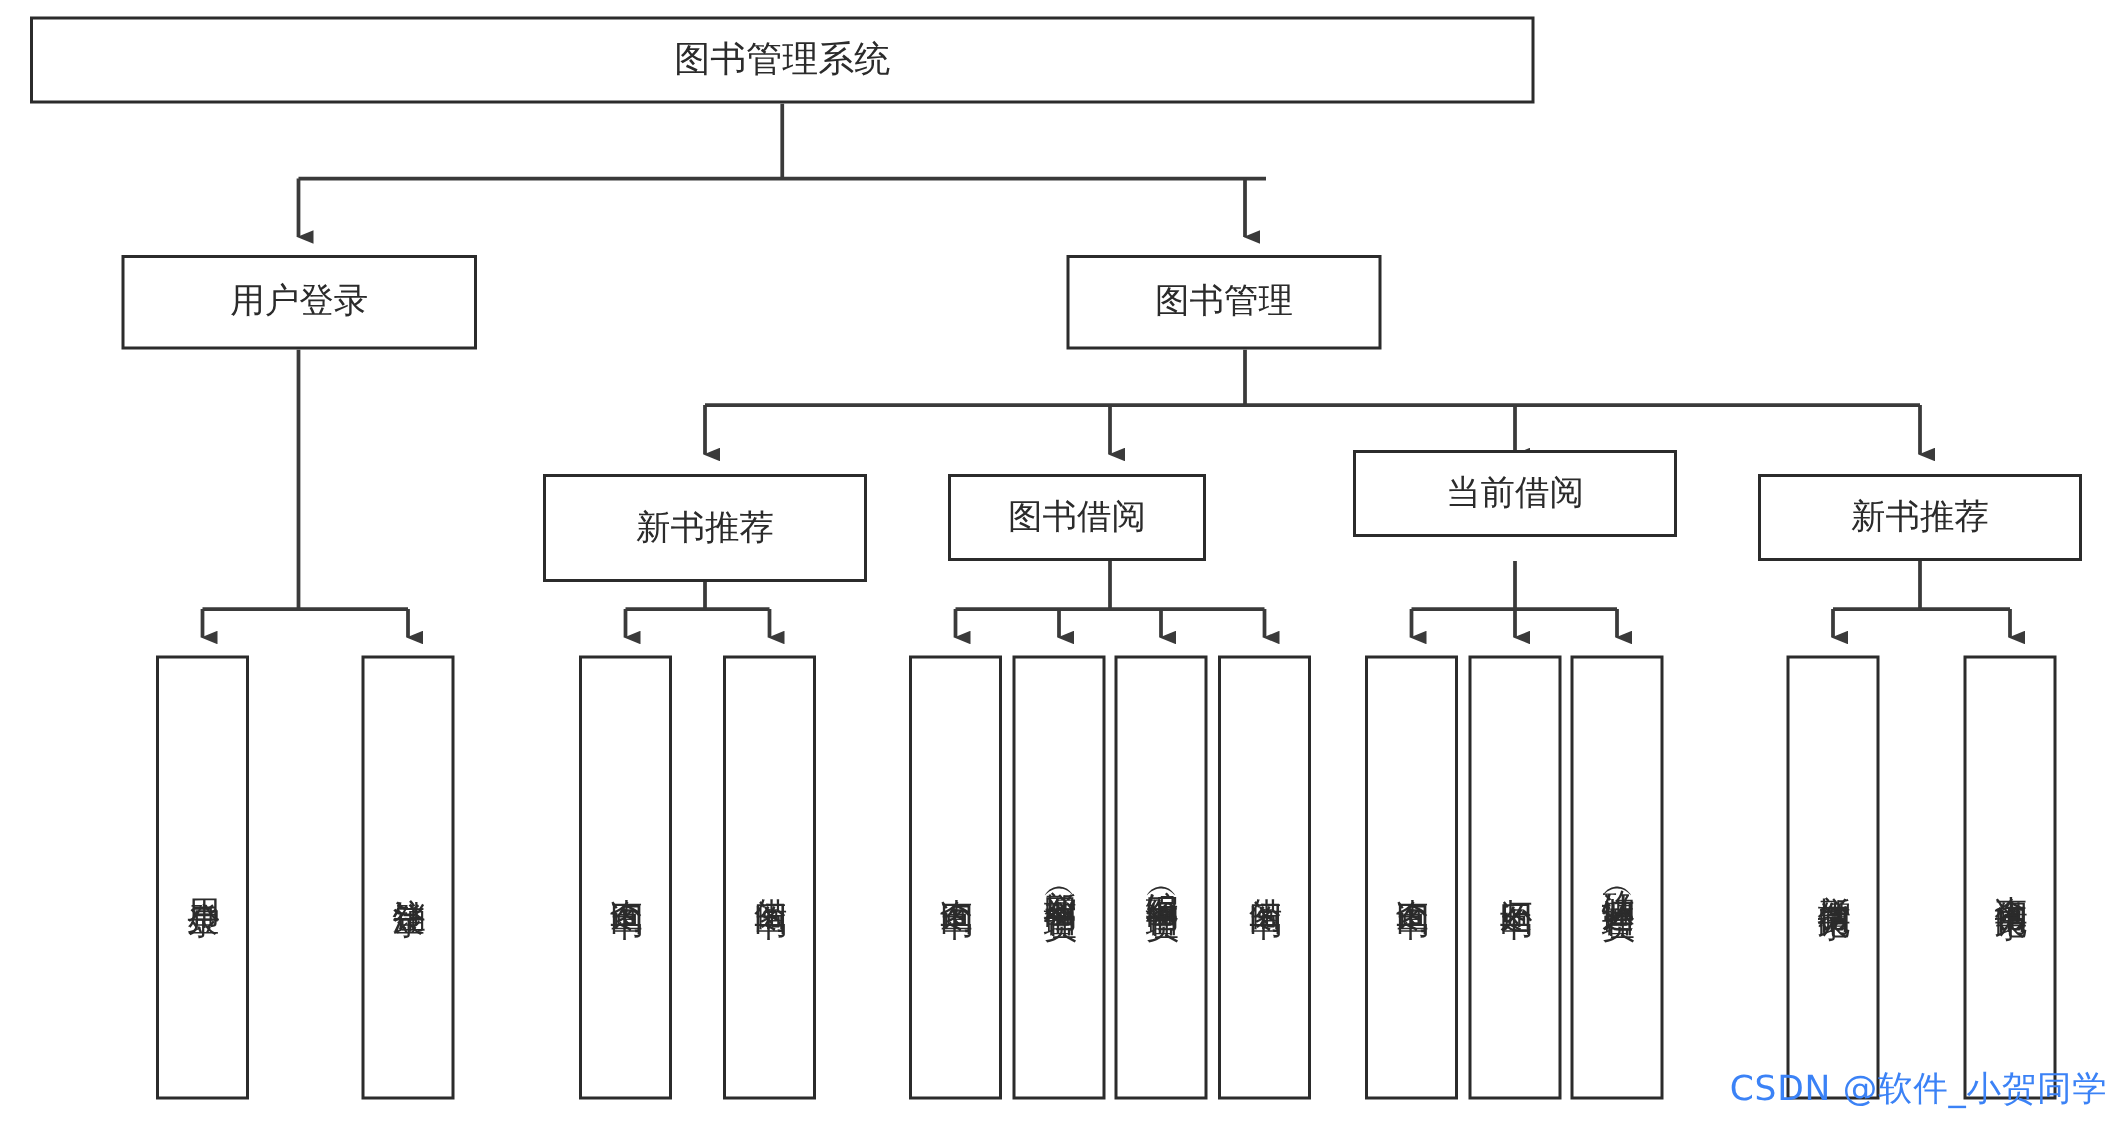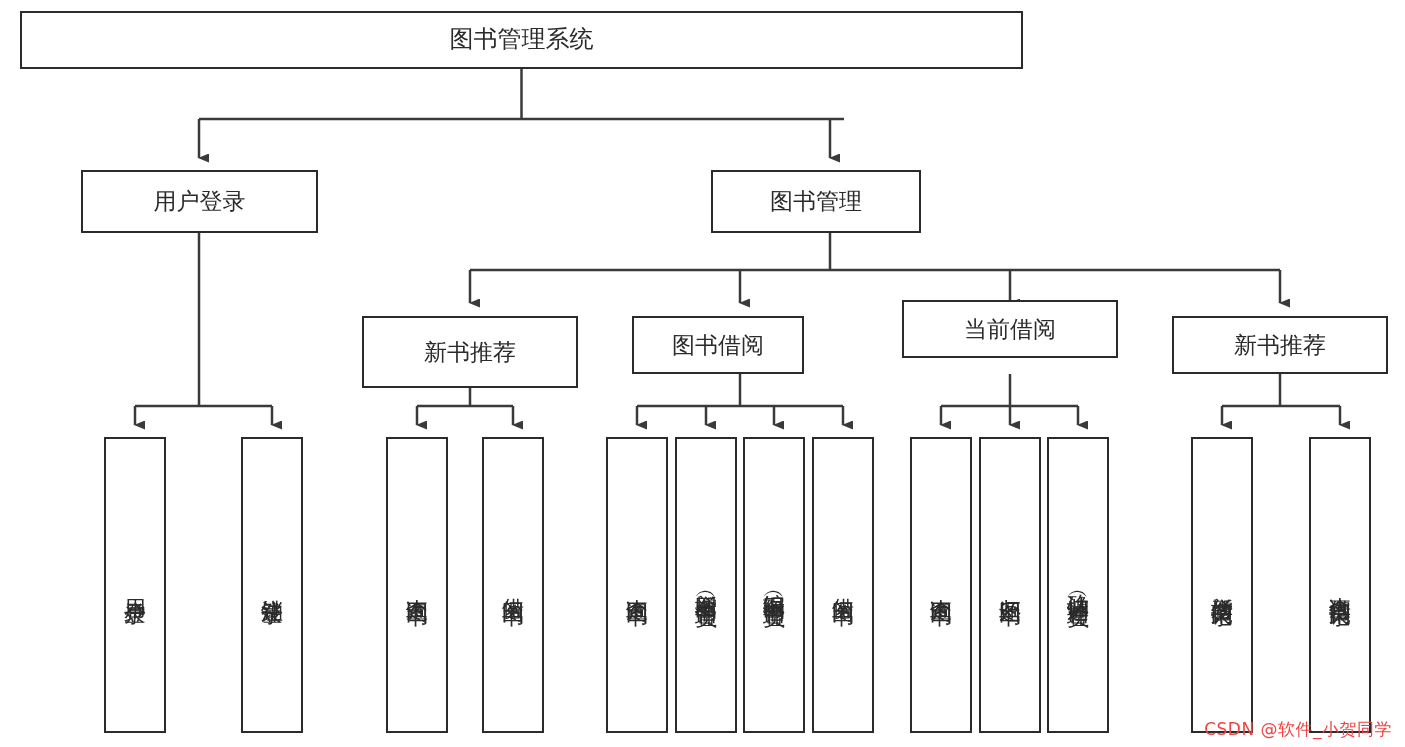--- a/index.html
+++ b/index.html
@@ -49,24 +49,24 @@
   .node.vertical .node-label {
     font-size: 22px;
     writing-mode: vertical-rl;
     text-orientation: upright;
     letter-spacing: 2px;
     white-space: nowrap;
     max-height: 284px;
   }
   #watermark {
     position: absolute;
-    right: 13px;
+    right: 0;
     bottom: 6px;
-    font-size: 17px;
-    color: #ef4444;
+    font-size: 23px;
+    color: #3b82f6;
     z-index: 6;
     white-space: nowrap;
     letter-spacing: 0.5px;
   }
 </style>
 </head>
 <body>
 
 <div id="diagram-root">
 

